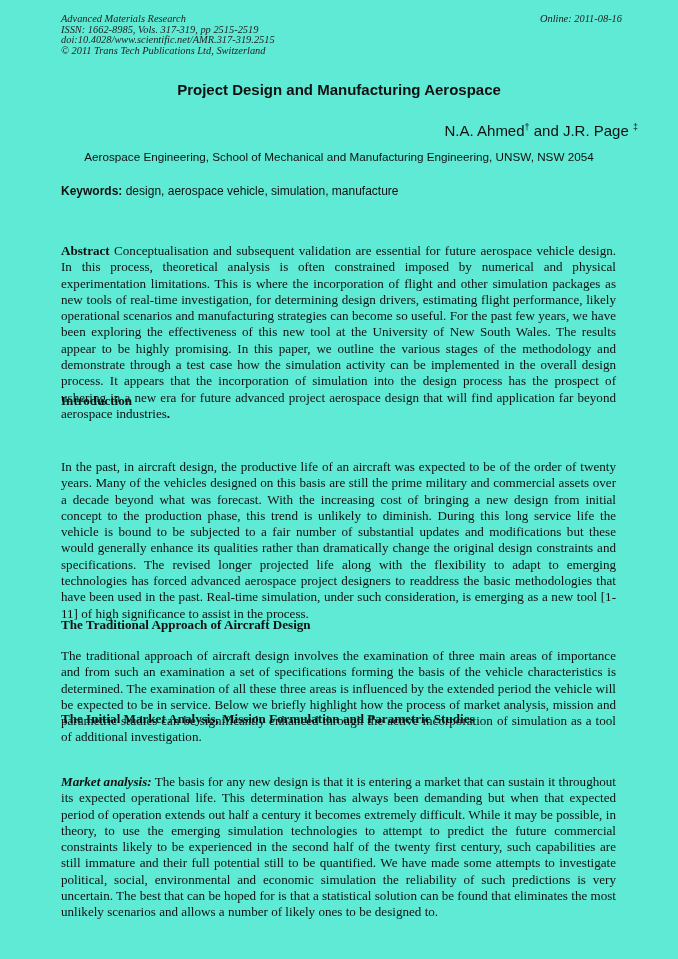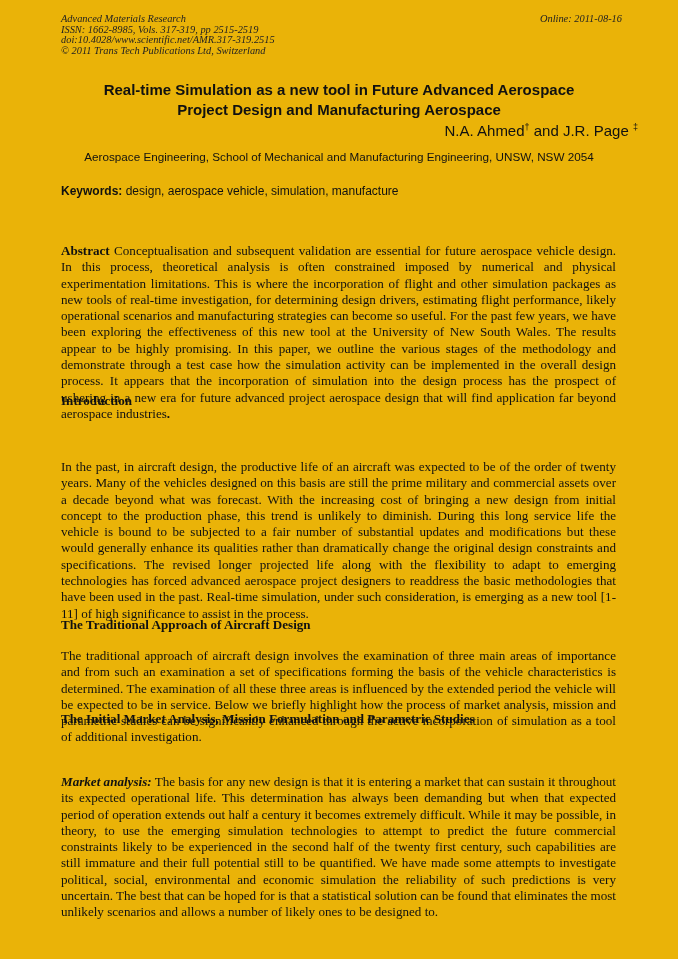--- a/index.html
+++ b/index.html
@@ -1,17 +1,17 @@
 <!DOCTYPE html>
 <html><head>
 <meta charset="utf-8">
 <style>
   html, body { margin: 0; padding: 0; background: #ffffff; }
   body { width: 678px; height: 959px; position: relative; overflow: hidden; color: #111; }
-  .page { position: absolute; left: 0; top: 0; width: 678px; height: 959px; background: #eab308; }
+  .page { position: absolute; left: 0; top: 0; width: 678px; height: 959px; background: #5eead4; }
   .hdr-left { position: absolute; left: 61px; top: 14px; font-family: "Liberation Serif", serif; font-style: italic; font-size: 10.4px; line-height: 10.6px; color: #222; }
   .hdr-left div { white-space: nowrap; }
   .hdr-right { position: absolute; right: 56px; top: 14px; font-family: "Liberation Serif", serif; font-style: italic; font-size: 10.4px; line-height: 10.6px; color: #222; }
   .title { position: absolute; left: 40px; width: 598px; top: 80px; text-align: center; font-family: "Liberation Sans", sans-serif; font-weight: bold; font-size: 15px; line-height: 19.5px; color: #111; }
   .authors { position: absolute; left: 40px; width: 598px; top: 122px; text-align: right; font-family: "Liberation Sans", sans-serif; font-size: 15px; line-height: 18px; color: #111; }
   .authors sup { font-size: 9px; vertical-align: 6px; line-height: 0; }
   .affil { position: absolute; left: 20px; width: 638px; top: 150px; text-align: center; font-family: "Liberation Sans", sans-serif; font-size: 11.7px; line-height: 14px; color: #111; white-space: nowrap; }
   .keywords { position: absolute; left: 61px; top: 184px; font-family: "Liberation Sans", sans-serif; font-size: 12px; line-height: 15px; color: #111; white-space: nowrap; }
   .keywords b { font-weight: bold; }
   .para { position: absolute; left: 61px; width: 555px; font-family: "Liberation Serif", serif; font-size: 13.1px; line-height: 16.3px; text-align: justify; color: #111; margin-top: 44px; }
@@ -34,21 +34,20 @@
   <div class="hdr-left">
     <div>Advanced Materials Research</div>
     <div>ISSN: 1662-8985, Vols. 317-319, pp 2515-2519</div>
     <div>doi:10.4028/www.scientific.net/AMR.317-319.2515</div>
     <div>© 2011 Trans Tech Publications Ltd, Switzerland</div>
   </div>
 
   <div class="hdr-right">Online: 2011-08-16</div>
 
   <div class="title">
-    <div>Real-time Simulation as a new tool in Future Advanced Aerospace</div>
     <div>Project Design and Manufacturing Aerospace</div>
   </div>
 
   <div class="authors"><span>N.A. Ahmed</span><sup>†</sup><span> and J.R. Page </span><sup>‡</sup></div>
 
   <div class="affil">Aerospace Engineering, School of Mechanical and Manufacturing Engineering, UNSW, NSW 2054</div>
 
   <div class="keywords"><b>Keywords:</b><span> design, aerospace vehicle, simulation, manufacture</span></div>
 
   <div class="para" id="abstract"><span class="lead">Abstract</span><span> Conceptualisation and subsequent validation are essential for future aerospace vehicle design. In this process, theoretical analysis is often constrained imposed by numerical and physical experimentation limitations. This is where the incorporation of flight and other simulation packages as new tools of real-time investigation, for determining design drivers, estimating flight performance, likely operational scenarios and manufacturing strategies can become so useful. For the past few years, we have been exploring the effectiveness of this new tool at the University of New South Wales. The results appear to be highly promising. In this paper, we outline the various stages of the methodology and demonstrate through a test case how the simulation activity can be implemented in the overall design process. It appears that the incorporation of simulation into the design process has the prospect of ushering in a new era for future advanced project aerospace design that will find application far beyond aerospace industries</span><b>.</b></div>

